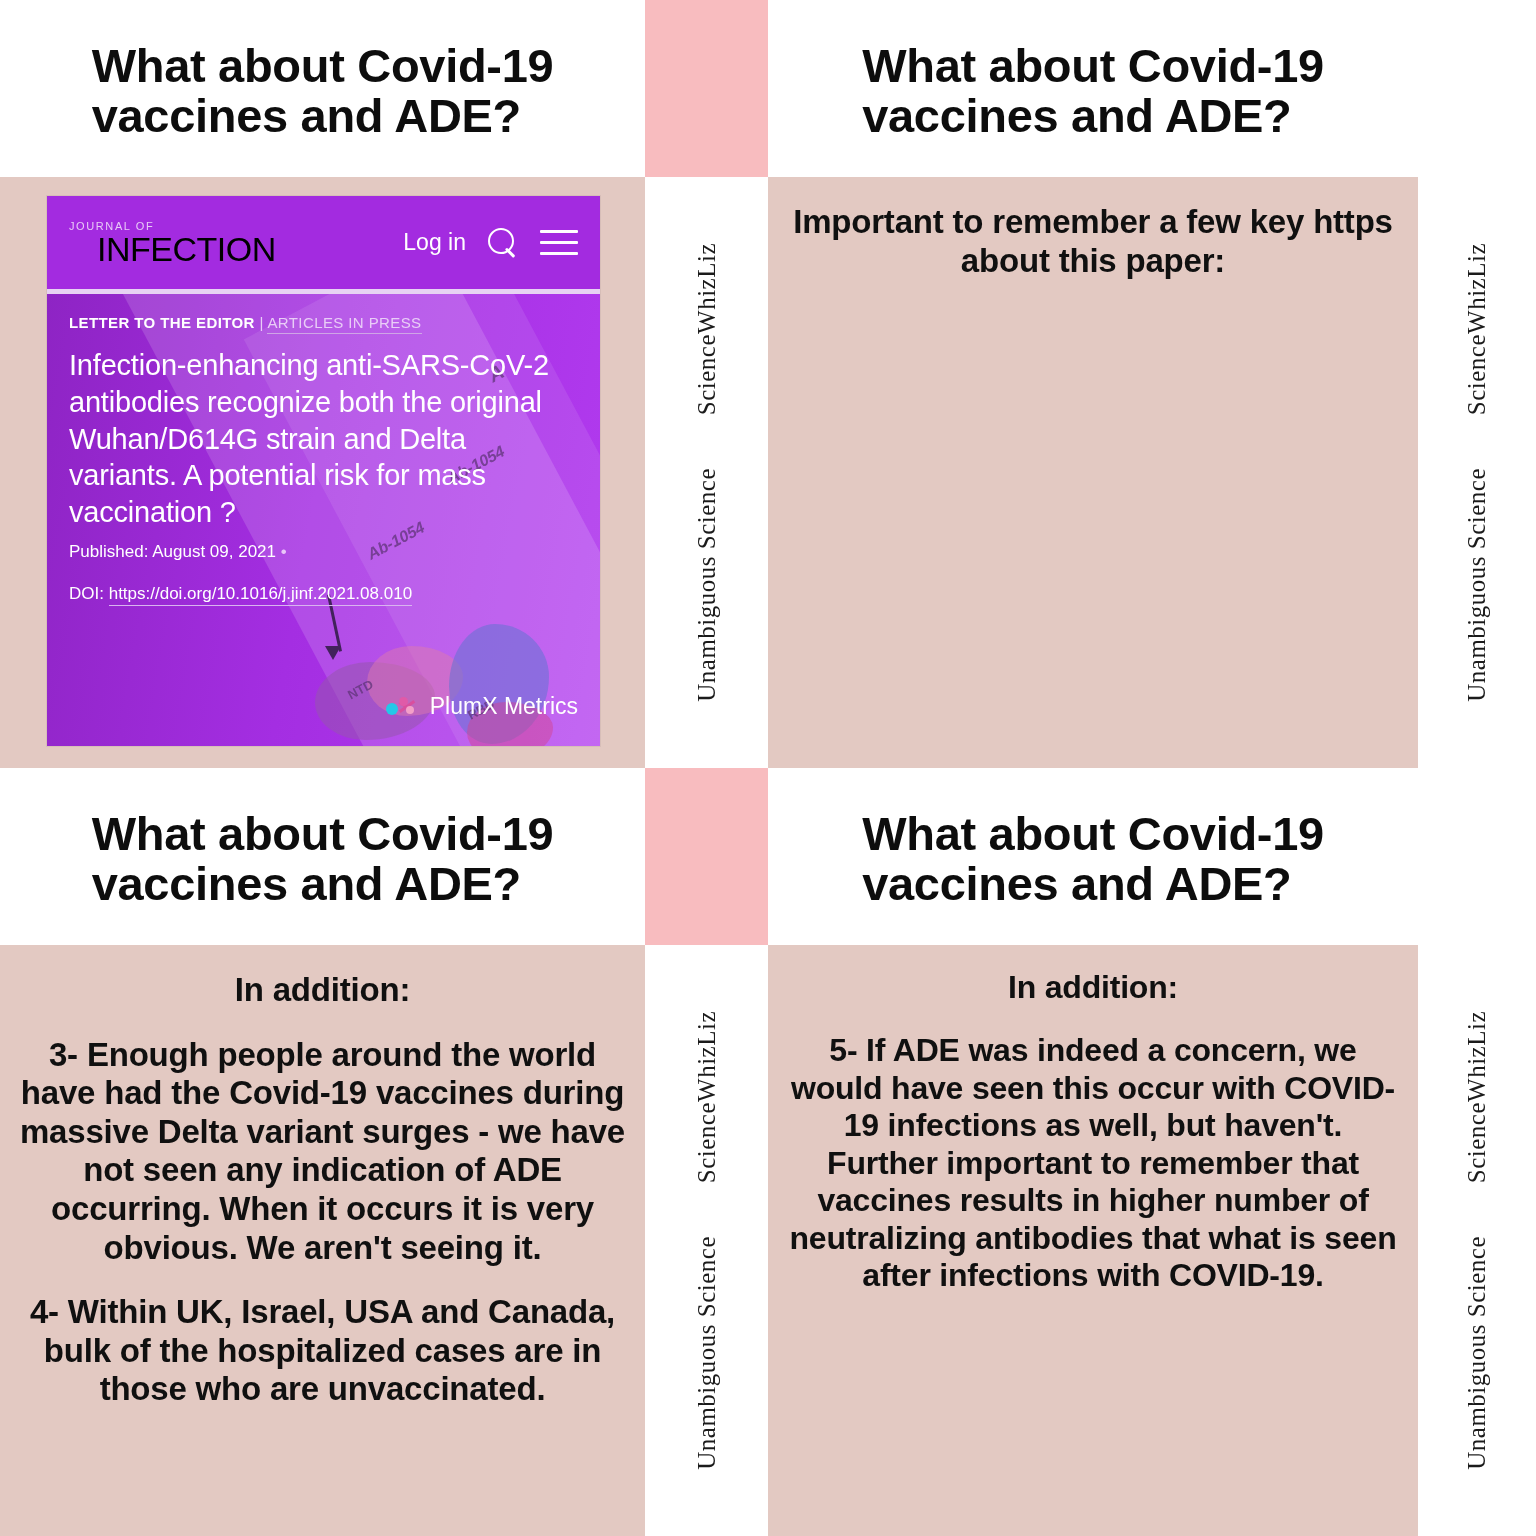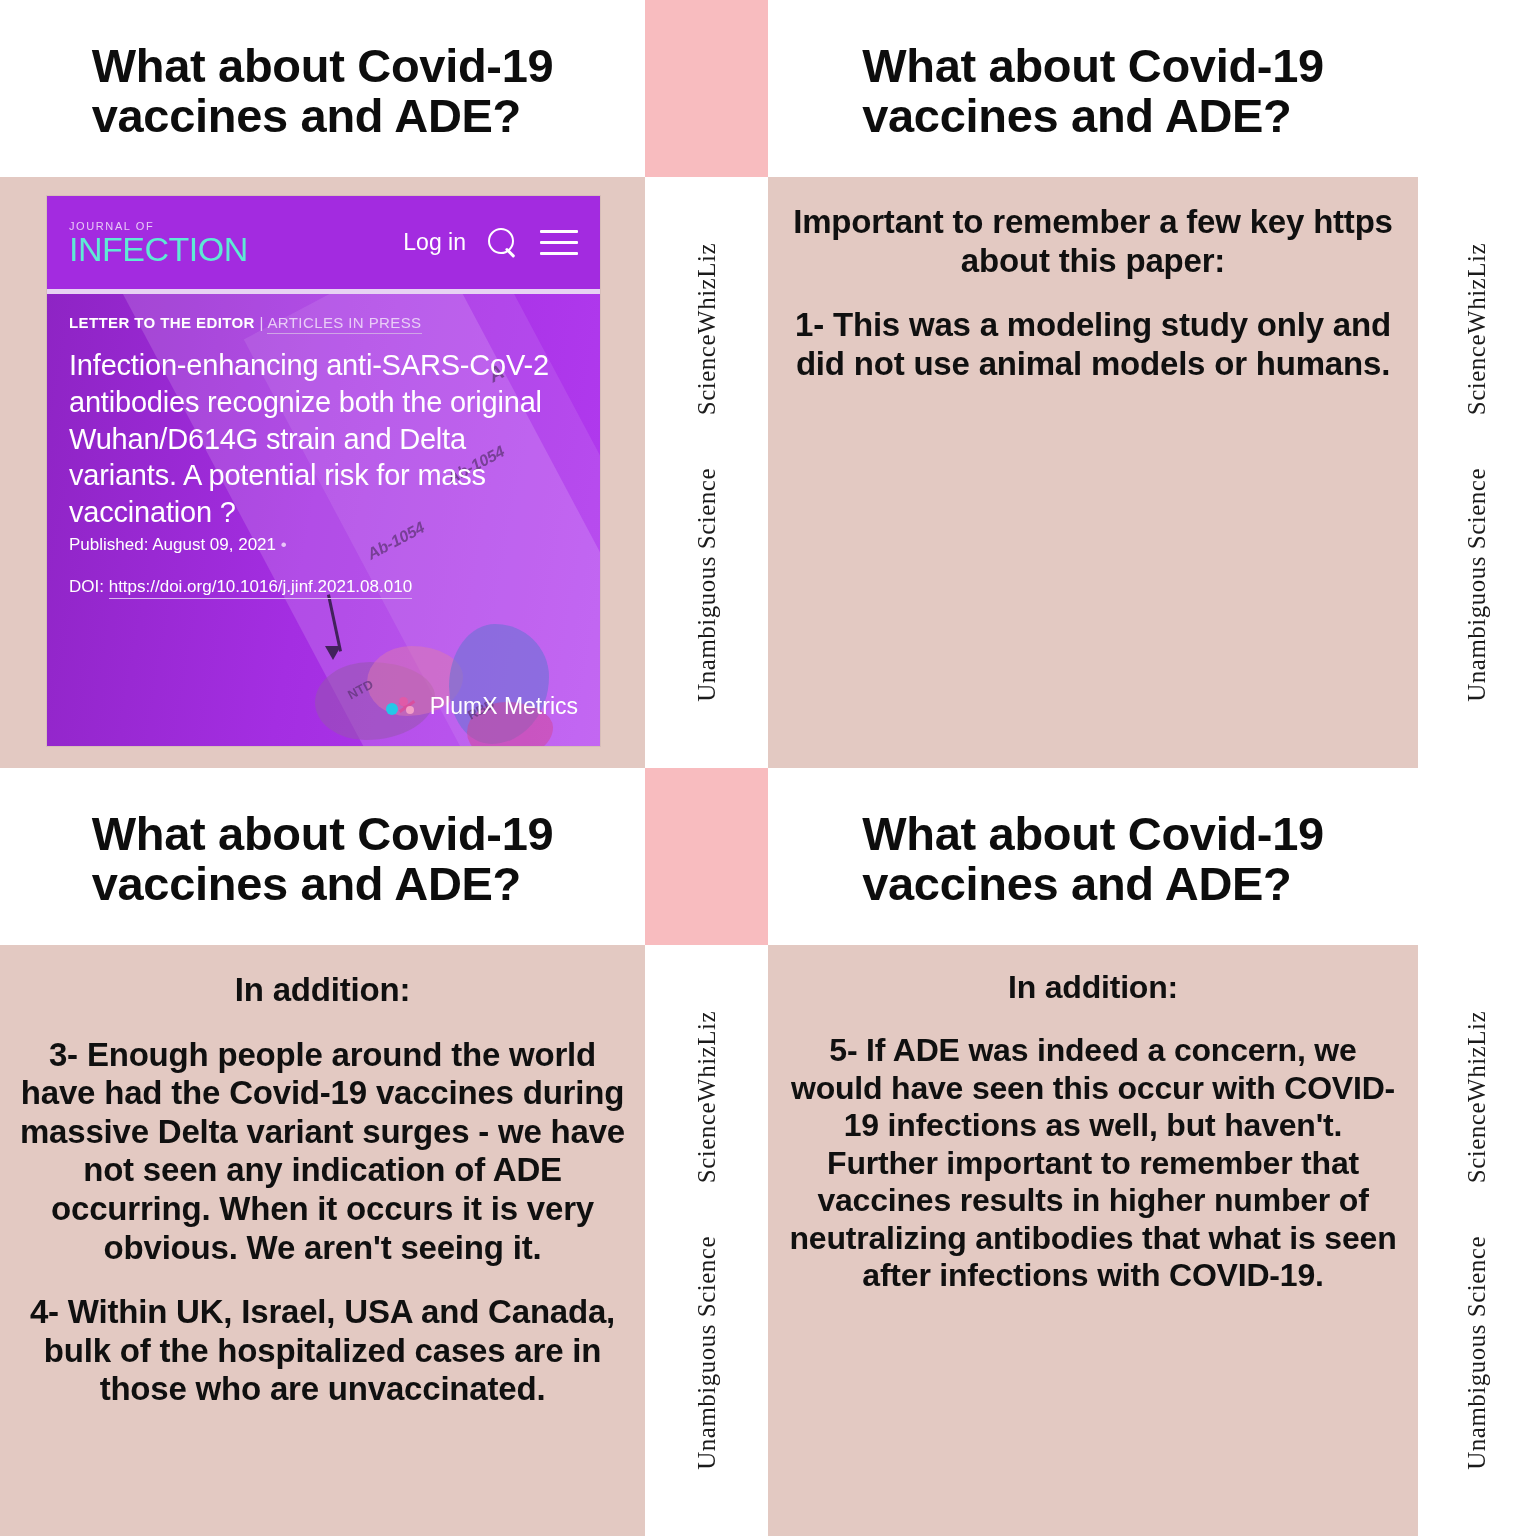--- a/index.html
+++ b/index.html
@@ -50,22 +50,22 @@
                 letter-spacing:-0.6px; }
 
   
   .jcard { position:absolute; overflow:hidden; background:#A32BE0;
            box-shadow:0 0 0 1px rgba(0,0,0,0.05); }
   .jhead { height:93px; background:#A32BE0; display:flex; align-items:center;
            padding:0 22px; position:relative; z-index:3; }
   .jlogo { display:flex; flex-direction:column; justify-content:center; }
   .jlogo .small { color:#f4e5fb; font-size:11px; letter-spacing:1.6px;
                   font-family:"Liberation Sans", sans-serif; opacity:.85; }
-  .jlogo .big { color:#5eead4; font-size:34px; letter-spacing:-0.5px;
-                line-height:1; font-family:"Liberation Sans", sans-serif; }
+  .jlogo .big { color:#000000; font-size:34px; letter-spacing:-0.5px;
+                line-height:1; font-family:"Liberation Sans", sans-serif;margin-left:28px; }
   .jhead-right { margin-left:auto; display:flex; align-items:center; gap:22px; }
   .jlogin { color:#ffffff; font-size:23px; }
   .jsearch { width:30px; height:30px; position:relative; }
   .jsearch::before { content:""; position:absolute; left:0; top:0;
     width:22px; height:22px; border:2.6px solid #fff; border-radius:50%; }
   .jsearch::after { content:""; position:absolute; left:18px; top:19px;
     width:12px; height:2.6px; background:#fff; transform:rotate(45deg);
     transform-origin:left center; border-radius:2px; }
   .jburger { width:38px; height:26px; display:flex; flex-direction:column;
              justify-content:space-between; }
@@ -86,21 +86,21 @@
   .jkicker b { color:#ffffff; font-weight:bold; }
   .jkicker .press { color:#e9cdf7; border-bottom:1px solid #cfa5e6;
                     padding-bottom:2px; }
   .jkicker .bar { color:#e9cdf7; }
 
   .jtitle { color:#ffffff; font-size:29px; line-height:1.27; font-weight:normal;
             letter-spacing:-0.2px; }
   .jauthors { margin-top:18px; font-size:17px; color:#ffffff; }
   .jauthors span.a { border-bottom:1px solid #d9b4ef; padding-bottom:2px; }
   .jauthors span.dot { color:#e7c7f7; padding:0 6px; }
-  .jmeta { margin-top:4px; font-size:17px; color:#ffffff; }
+  .jmeta { margin-top:11px; font-size:17px; color:#ffffff; }
   .jmeta .pdot { color:#e9c6f8; }
   .jdoi { margin-top:22px; font-size:17px; color:#ffffff; }
   .jdoi .u { border-bottom:1px solid #d9b4ef; padding-bottom:2px; }
   .jplumx { position:absolute; right:22px; bottom:26px; z-index:4;
             display:flex; align-items:center; gap:10px; }
   .jplumx .glyph { position:relative; width:34px; height:24px; }
   .jplumx .glyph .d1 { position:absolute; left:0; top:8px; width:12px; height:12px;
      border-radius:50%; background:#23c8e8; }
   .jplumx .glyph .d2 { position:absolute; left:13px; top:2px; width:9px; height:9px;
      border-radius:50%; background:#e05aa8; }
@@ -227,21 +227,20 @@
   <div class="panel" style="left:768px; top:0; width:650px; height:768px;">
     <div class="panel-title" style="height:177px; font-size:47px;">
       <div>
         <span>What about Covid-19</span>
         <span>vaccines and ADE?</span>
       </div>
     </div>
     <div class="panel-body" style="padding:26px 18px 10px 18px;">
       <div class="txt-block" style="font-size:33px;">
         <p class="lede">Important to remember a few key https about this paper:</p>
-        <p>1- This was a modeling study only and did not use animal models or humans.</p>
       </div>
     </div>
   </div>
 
   <div class="wm-col" style="left:1418px; top:177px; width:118px; height:591px; padding:40px 0;">
     <div class="wm">ScienceWhizLiz</div>
     <div class="wm">Unambiguous Science</div>
   </div>
 
   <div class="panel" style="left:0; top:768px; width:645px; height:768px;">

